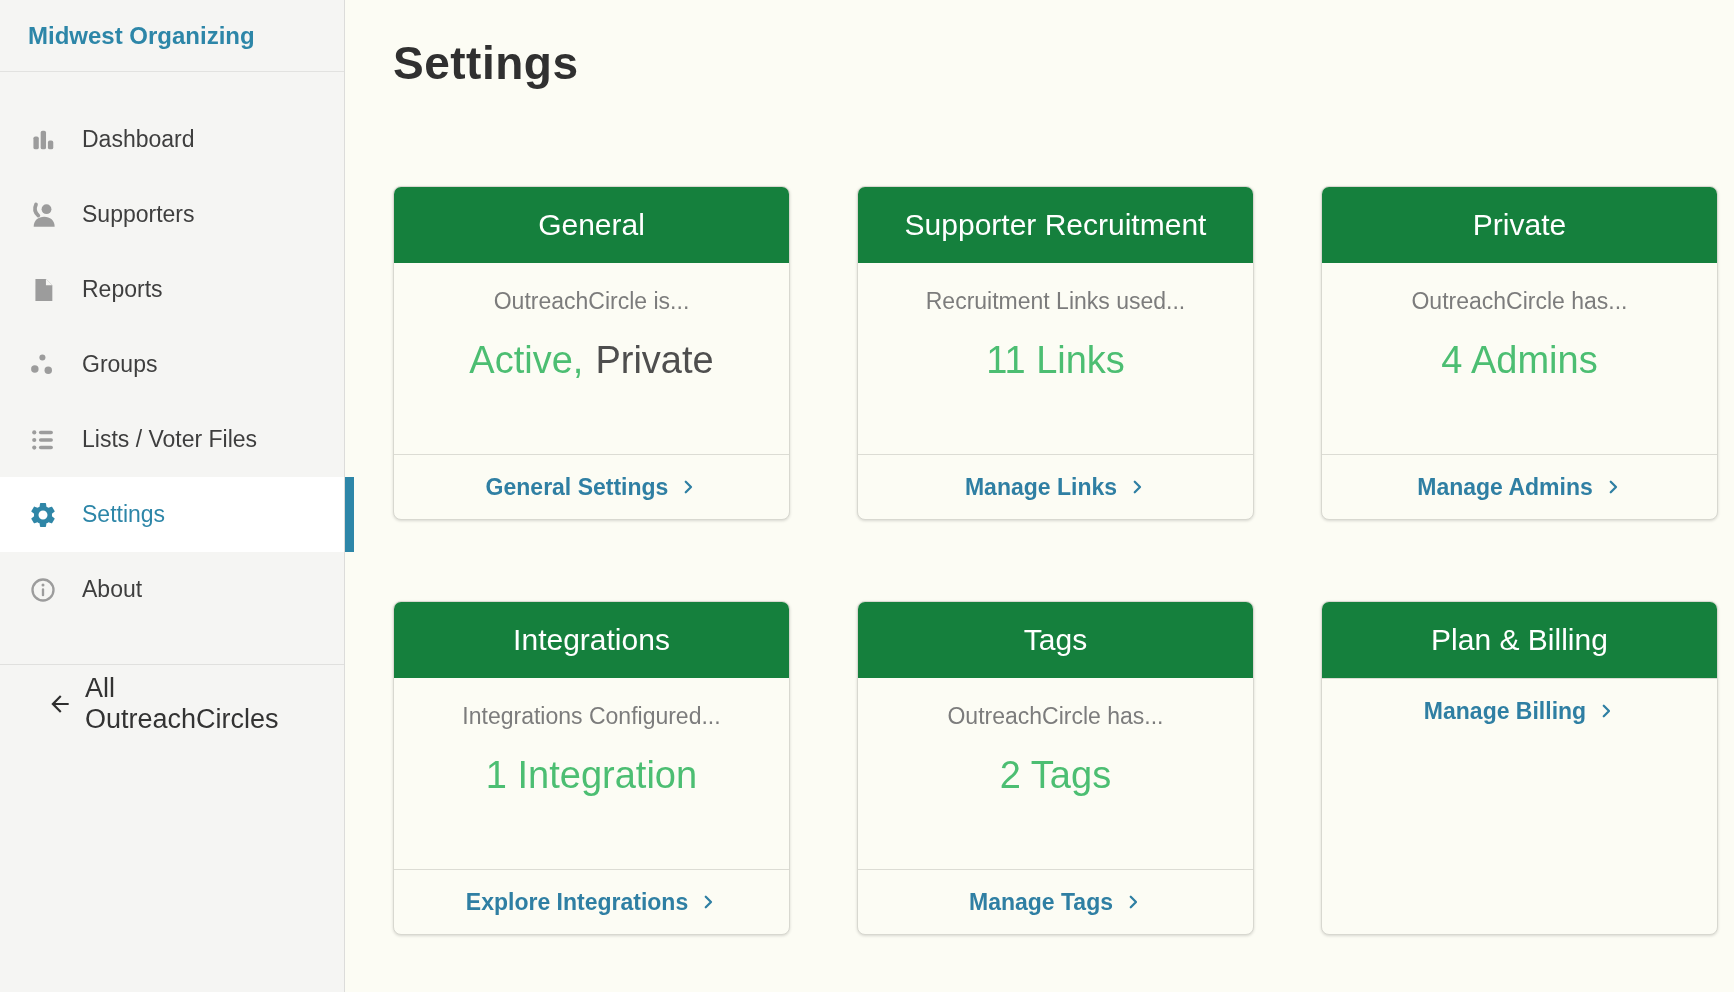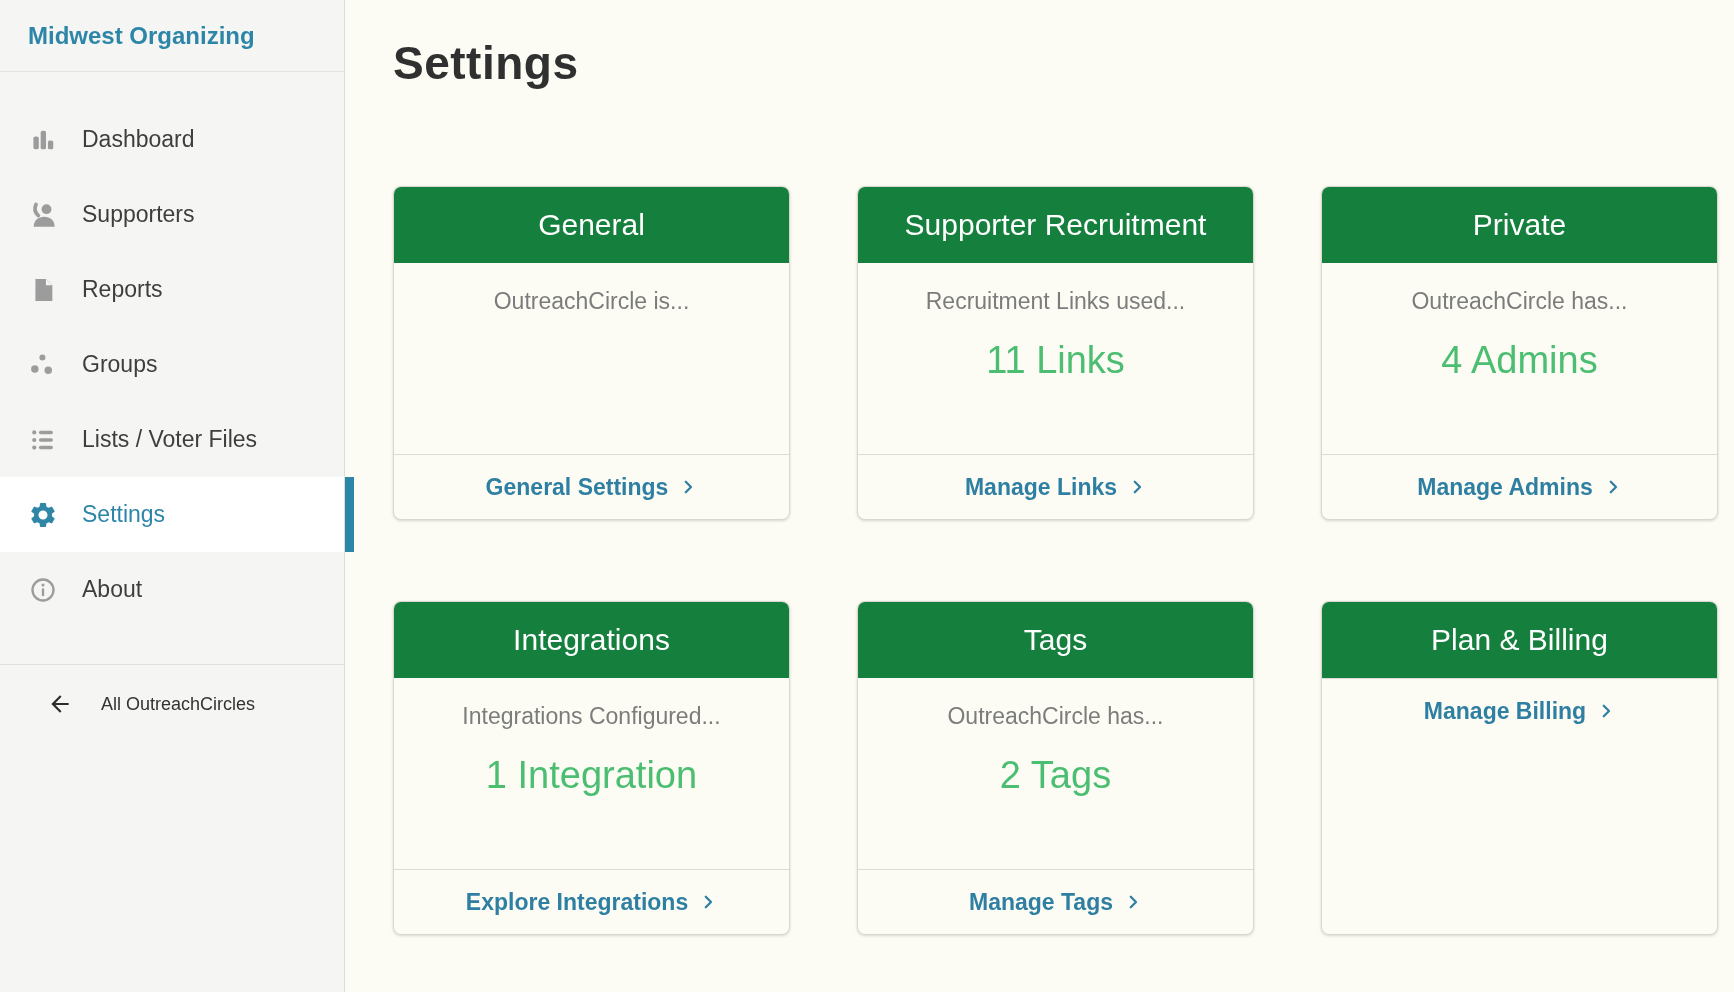--- a/index.html
+++ b/index.html
@@ -10,21 +10,21 @@
 
   
   .sidebar { width:345px; min-width:345px; background:#F5F5F3; border-right:1px solid #DCDCDA; display:flex; flex-direction:column; }
   .org-name { height:72px; display:flex; align-items:center; padding:0 28px; color:#2D86A8; font-size:24px; font-weight:700; border-bottom:1px solid #E2E2E0;text-align:center; }
   .nav { margin-top:30px; }
   .nav-item { height:75px; display:flex; align-items:center; padding:0 28px; gap:24px; font-size:23px; color:#3E3E3E; cursor:pointer; position:relative; }
   .nav-item .icon { width:30px; height:30px; display:flex; align-items:center; justify-content:center; flex:none; }
   .nav-item.active { background:#FFFFFF; color:#2D86A8; }
   .nav-item.active::after { content:""; position:absolute; right:-10px; top:0; width:9px; height:100%; background:#2D86A8; z-index:3; }
   .sidebar-divider { height:1px; background:#E0E0DE; margin-top:37px; }
-  .back-item { height:78px; display:flex; align-items:center; padding:0 47px; gap:26px; font-size:18px; color:#333333; cursor:pointer; }
+  .back-item { height:78px; display:flex; align-items:center; padding:0 47px; gap:12px; font-size:27px; color:#333333; cursor:pointer; }
   .back-item .icon { width:28px; height:28px; display:flex; align-items:center; }
 
   
   .main { flex:1; padding:36px 0 0 48px; }
   .page-title { font-size:46px; font-weight:700; color:#303030; margin:0; letter-spacing:.5px; }
   .grid { margin-top:96px; display:grid; grid-template-columns:repeat(3,397px); column-gap:67px; row-gap:81px; }
 
   
   .card { height:334px; border:1px solid #D8D8D0; border-radius:8px; background:#FCFCF4; box-shadow:0 1px 3px rgba(0,0,0,.15); display:flex; flex-direction:column; overflow:hidden; }
   .card-header { height:76px; background:#15803d; display:flex; align-items:center; justify-content:center; color:#FFFFFF; font-size:30px; font-weight:500; flex:none; }
@@ -149,20 +149,21 @@
     <h1 class="page-title">Settings</h1>
 
     <div class="grid">
 
       <div class="card">
         <div class="card-header">
           <span>General</span>
         </div>
         <div class="card-body">
           <div class="card-label">OutreachCircle is...</div>
+          <div class="card-value"><span class="primary">Active,</span><span class="secondary">Private</span></div>
         </div>
         <div class="card-footer">
           <a class="card-link">
             <span>General Settings</span>
             <svg width="18" height="18" viewBox="0 0 24 24" fill="none">
                 <path d="M9 5l7 7-7 7" stroke="#2F7FA3" stroke-width="3" stroke-linecap="round" stroke-linejoin="round"></path>
               </svg>
           </a>
         </div>
       </div>

